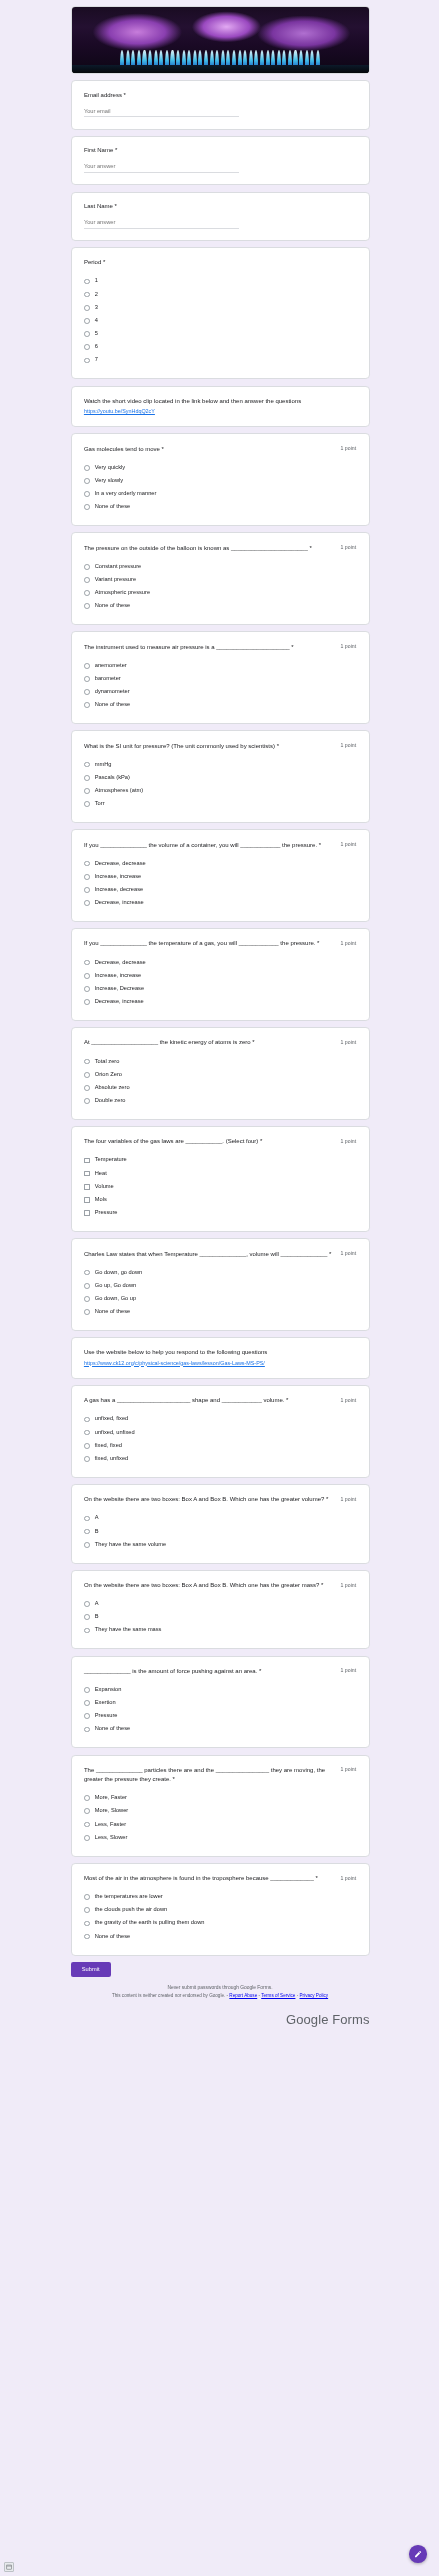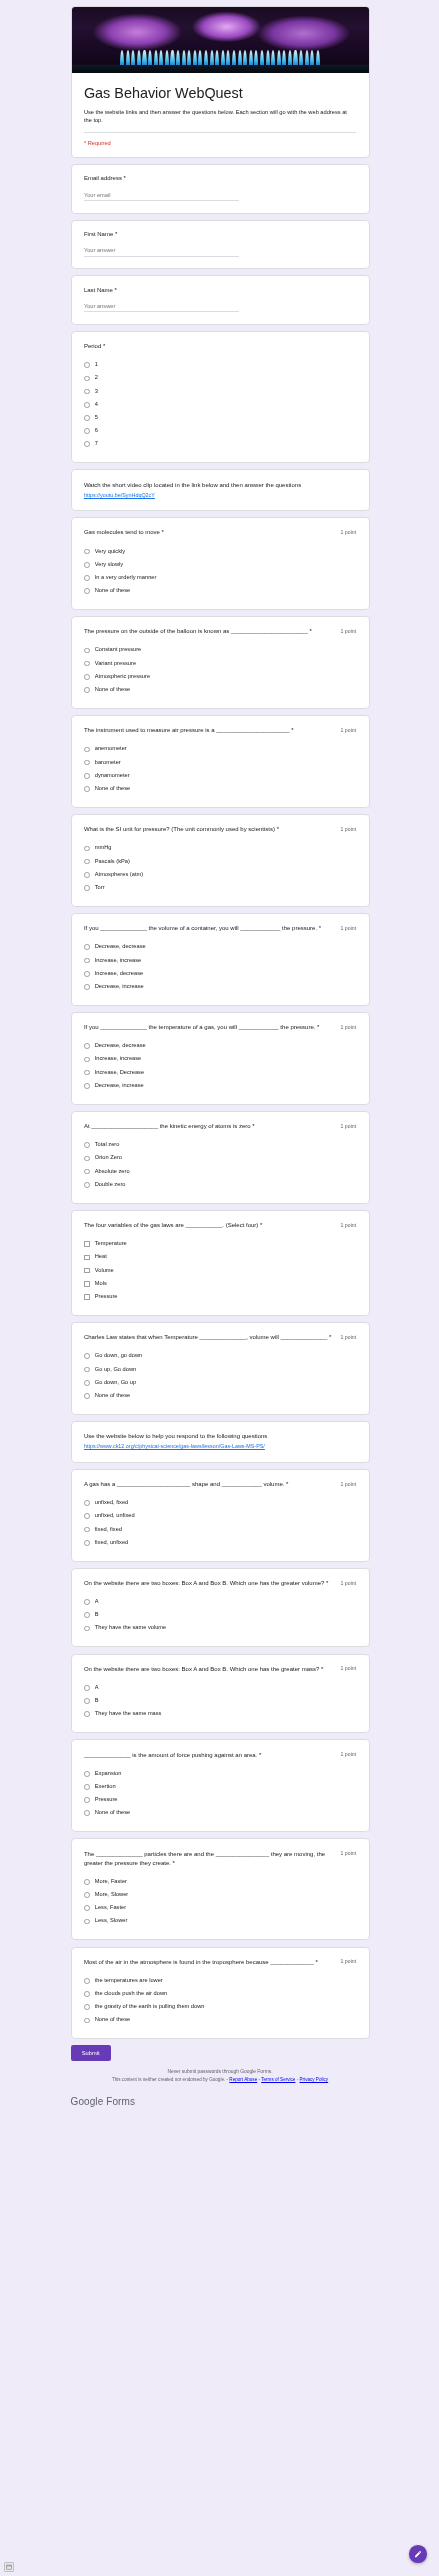--- a/index.html
+++ b/index.html
@@ -200,22 +200,22 @@
     text-align: center;
     line-height: 1.7;
   }
   .footer-legal {
     font-size: 4.6px;
     color: #5f6368;
     text-align: center;
     margin-top: 1px;
   }
   .gf-logo {
-    text-align: left;
-    font-size: 10px;
+    text-align: right;
+    font-size: 13px;
     color: #5f6368;
     margin: 13.4px 0 20.6px 0;
     letter-spacing: 0.1px;
   }
 
   
   .fab {
     position: fixed;
     right: 12.4px;
     bottom: 13.4px;
@@ -278,26 +278,20 @@
             <div class="flame"></div>
           <div class="flame"></div>
             <div class="flame"></div>
             <div class="flame"></div>
           <div class="flame"></div>
             <div class="flame"></div>
             <div class="flame"></div>
         </div>
         <div class="burner-base"></div>
       </div>
-      <div class="hdr-body">
-        <h1 class="form-title">Gas Behavior WebQuest</h1>
-        <div class="form-desc">Use the website links and then answer the questions below. Each section will go with the web address at the top.</div>
-        <div class="hdr-rule"></div>
-        <div class="required-note">* Required</div>
-      </div>
     </div>
 
     <div class="card">
       <div class="sa-label">Email address *</div>
       <input class="sa-input" type="text" placeholder="Your email" style="">
     </div>
 
     <div class="card">
       <div class="sa-label">First Name *</div>
       <input class="sa-input" type="text" placeholder="Your answer" style="">

